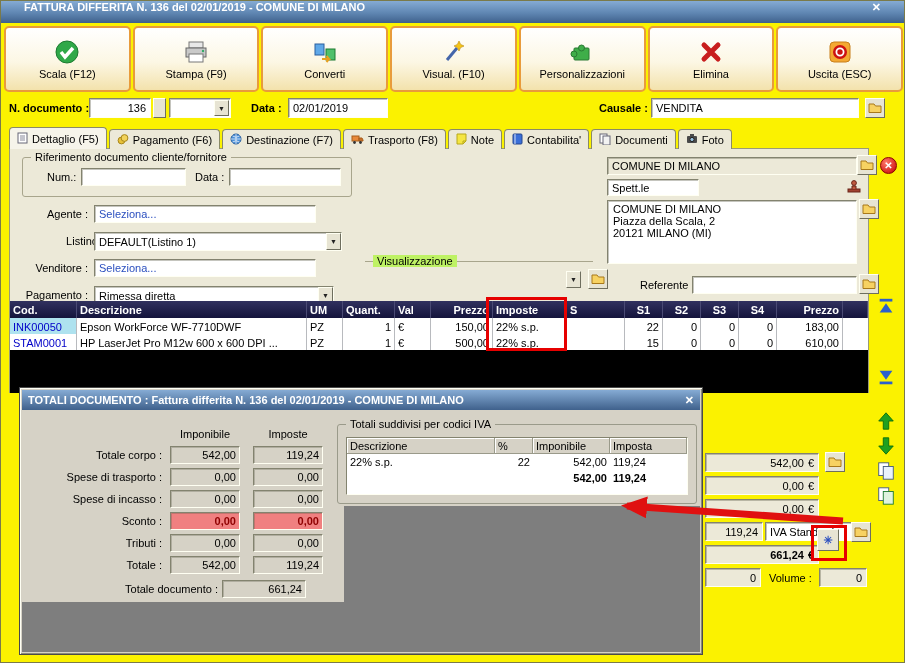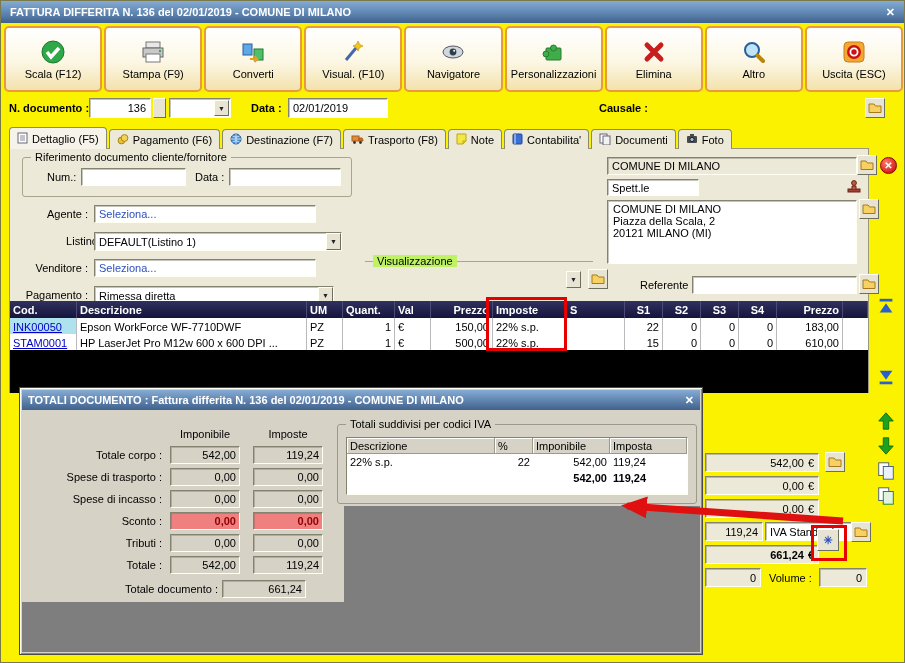--- a/index.html
+++ b/index.html
@@ -1,18 +1,18 @@
 <!DOCTYPE html>
 <html><head>
 <meta charset="utf-8">
 <style>
 *{margin:0;padding:0;box-sizing:border-box}
 body{background:#555;font-family:"Liberation Sans",sans-serif}
 .window{position:relative;width:905px;height:663px;background:#FBF200;font-size:11px;color:#000;overflow:hidden;border:1px solid #7a7a4a}
-.titlebar{position:absolute;left:0;top:0;right:0;height:22px;background:linear-gradient(180deg,#85ABD4 0%,#5F86B2 55%,#3F618C 100%);color:#fff;font-weight:bold;display:flex;align-items:center;padding:0 9px}
+.titlebar{position:absolute;left:0;top:0;right:0;height:22px;background:linear-gradient(180deg,#85ABD4 0%,#5F86B2 55%,#3F618C 100%);color:#fff;font-weight:bold;display:flex;padding:0 23px}
 .closeg{margin-left:auto;font-weight:bold}
 .toolbar{position:absolute;left:3px;top:25px;width:899px;height:66px;display:flex;gap:2px}
 .tbtn{flex:1;border:2px solid #E89B3C;border-radius:5px;background:linear-gradient(180deg,#FFFFFF 0%,#FCF7E4 55%,#F3E2AC 100%);display:flex;flex-direction:column;align-items:center;justify-content:center;gap:2px;overflow:hidden}
 .ticon{height:28px;display:flex;align-items:center}
 .lbl{font-weight:bold;position:absolute}
 .sunken{background:#fff;border:1px solid;border-color:#83836F #FFFFF2 #FFFFF2 #83836F;box-shadow:inset 1px 1px 0 rgba(90,90,70,.35)}
 .ro{background:#ECE9D8}
 .fieldtxt{display:flex;align-items:center;padding:0 4px;overflow:hidden;white-space:nowrap}
 .rt{justify-content:flex-end}
 .abs{position:absolute}
@@ -27,21 +27,21 @@
 .blue{color:#2B4FBF}
 .rlbl{position:absolute;text-align:right}
 .grid{position:absolute;left:9px;top:300px;width:858px;height:92px;background:#000;z-index:1}
 .ghead{display:flex;height:17px;background:linear-gradient(180deg,#31315F,#14143C);color:#fff;font-weight:bold}
 .grow{display:flex;height:16px;background:#fff}
 .gc{flex:0 0 auto;padding:1px 3px 0;overflow:hidden;white-space:nowrap;border-right:1px solid #B8BABE;display:flex;align-items:center}
 .ghead .gc{border-right:1px solid #4A4A74}
 .w0{width:67px}.w1{width:230px}.w2{width:36px}.w3{width:52px}.w4{width:36px}.w5{width:62px}.w6{width:74px}.w7{width:58px}.w8{width:38px}.w9{width:38px}.w10{width:38px}.w11{width:38px}.w12{width:66px}.wf{flex:1 1 auto;border-right:none}
 .num{justify-content:flex-end}
 .ctr{justify-content:center}
-.link{color:#0000C8;text-decoration:underline}
+.link{color:#0000C8;}
 .selcell{background:#AEE2EF}
 .dialog{position:absolute;left:18px;top:386px;width:684px;height:268px;background:#D6D2C6;border:1px solid #4a4a4a;box-shadow:inset 1px 1px 0 #FFFFF4,inset -1px -1px 0 #8a8a7a;padding:2px;z-index:10}
 .dtitle{height:20px;background:linear-gradient(180deg,#85ABD4,#3F618C);color:#fff;font-weight:bold;display:flex;align-items:center;padding:0 6px}
 .dbody{position:relative;height:242px;background:#7E7E7E;overflow:hidden}
 .lightA{position:absolute;left:0;top:0;width:100%;height:96px;background:#D6D2C6}
 .lightB{position:absolute;left:0;top:0;width:322px;height:192px;background:#D6D2C6}
 .dhdr{position:absolute;width:70px;text-align:center}
 .dfield{position:absolute;width:70px;height:18px;background:#D6D2C6;border:1px solid;border-color:#83836F #FFFFF2 #FFFFF2 #83836F;box-shadow:inset 1px 1px 0 rgba(90,90,70,.3);display:flex;align-items:center;justify-content:flex-end;padding:0 3px}
 .dfield.warn{background:#F08080;color:#8F0000;font-weight:bold}
 .ivatable{position:absolute;background:#fff;border:1px solid;border-color:#83836F #FFFFF2 #FFFFF2 #83836F}
@@ -102,53 +102,34 @@
           <svg width="26" height="26" viewBox="0 0 26 26">
             <line x1="6" y1="21" x2="16" y2="9" stroke="#4466AA" stroke-width="3"></line>
             <path d="M18 2 l1.6 3.4 3.4 1.6 -3.4 1.6 -1.6 3.4 -1.6 -3.4 -3.4 -1.6 3.4 -1.6 z" fill="#F5C518" stroke="#B8860B" stroke-width=".6"></path>
           </svg>
         </span>
       <span>Visual. (F10)</span>
     </div>
     <div class="tbtn">
       <span class="ticon">
           <svg width="26" height="26" viewBox="0 0 26 26">
-            <ellipse cx="13" cy="13" rx="10" ry="6" fill="#CFD8DC" stroke="#556"></ellipse>
-            <circle cx="13" cy="13" r="3.4" fill="#30404A"></circle>
-            <circle cx="14.2" cy="11.8" r="1" fill="#fff"></circle>
-          </svg>
-        </span>
-      <span>Navigatore</span>
-    </div>
-    <div class="tbtn">
-      <span class="ticon">
-          <svg width="26" height="26" viewBox="0 0 26 26">
             <rect x="5" y="9" width="15" height="12" rx="1" fill="#3FAE49" stroke="#2A7A33"></rect>
             <circle cx="12.5" cy="9" r="3" fill="#3FAE49" stroke="#2A7A33"></circle>
             <circle cx="5" cy="15" r="3" fill="#3FAE49" stroke="#2A7A33"></circle>
           </svg>
         </span>
       <span>Personalizzazioni</span>
     </div>
     <div class="tbtn">
       <span class="ticon">
           <svg width="26" height="26" viewBox="0 0 26 26">
             <path d="M6 6 L20 20 M20 6 L6 20" stroke="#C81E1E" stroke-width="5" stroke-linecap="round"></path>
           </svg>
         </span>
       <span>Elimina</span>
-    </div>
-    <div class="tbtn">
-      <span class="ticon">
-          <svg width="26" height="26" viewBox="0 0 26 26">
-            <circle cx="11" cy="11" r="7" fill="#BFE3F7" stroke="#2A5F9E" stroke-width="2"></circle>
-            <line x1="16.5" y1="16.5" x2="22" y2="22" stroke="#B8860B" stroke-width="4" stroke-linecap="round"></line>
-          </svg>
-        </span>
-      <span>Altro</span>
     </div>
     <div class="tbtn">
       <span class="ticon">
           <svg width="26" height="26" viewBox="0 0 26 26">
             <rect x="3" y="3" width="20" height="20" rx="4" fill="#F4A832" stroke="#C87F1B"></rect>
             <circle cx="13" cy="13" r="7" fill="#CC1111"></circle>
             <circle cx="13" cy="13" r="3.6" fill="none" stroke="#fff" stroke-width="1.8"></circle>
           </svg>
         </span>
       <span>Uscita (ESC)</span>
@@ -157,20 +138,21 @@
 
   <span class="lbl" style="left:8px;top:101px">N. documento :</span>
   <div class="abs sunken fieldtxt rt" style="left:88px;top:97px;width:62px;height:20px">136</div>
   <div class="ibtn" style="left:152px;top:97px;width:13px;height:20px"></div>
   <div class="abs sunken" style="left:168px;top:97px;width:62px;height:20px">
     <span class="combo-arrow">▼</span>
   </div>
   <span class="lbl" style="left:250px;top:101px">Data :</span>
   <div class="abs sunken fieldtxt" style="left:287px;top:97px;width:100px;height:20px">02/01/2019</div>
   <span class="lbl" style="left:598px;top:101px">Causale :</span>
+  <div class="abs sunken fieldtxt" style="left:650px;top:97px;width:208px;height:20px">VENDITA</div>
   <div class="ibtn" style="left:864px;top:97px">
     <span><svg width="14" height="11" viewBox="0 0 14 11">
           <path d="M1 2 h5 l1.5 2 H13 v6.5 H1 z" fill="#F7D262" stroke="#A8791B"></path>
         </svg></span>
   </div>
 
   <div class="tabs">
     <div class="tab active">
       <span><svg width="11" height="12" viewBox="0 0 11 12">
             <rect x="1" y="1" width="9" height="10" fill="#fff" stroke="#667"></rect>

